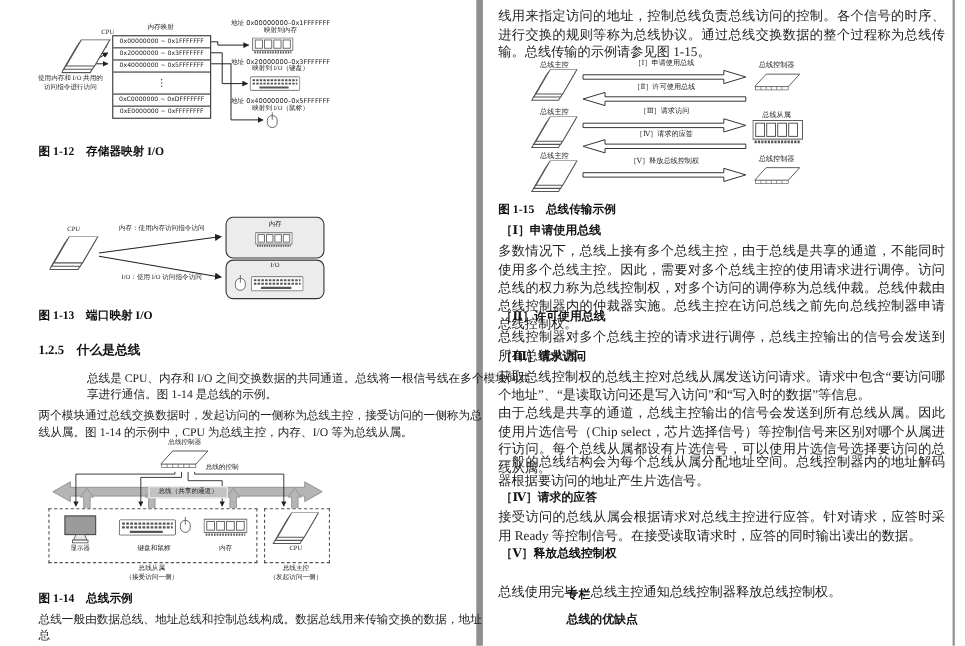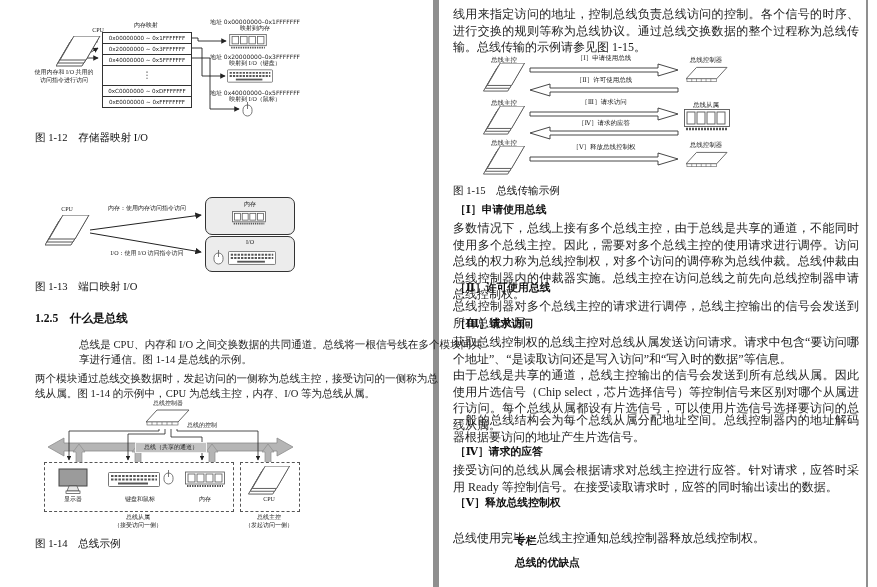--- a/index.html
+++ b/index.html
@@ -3,21 +3,21 @@
 <meta charset="utf-8">
 <style>
   html,body{margin:0;padding:0;}
   body{
     width:877px;height:587px;position:relative;background:#ffffff;overflow:hidden;
     font-family:"Liberation Serif","DejaVu Serif",serif;color:#1d1d1d;
   }
   .abs{position:absolute;}
   .p{font-size:10.6px;line-height:15px;text-align:justify;color:#1d1d1d;}
   .pr{font-size:12px;line-height:16.5px;text-align:justify;color:#1d1d1d;}
-  .cap{font-size:10.6px;font-weight:normal;color:#111;}
+  .cap{font-size:10.6px;font-weight:bold;color:#111;}
   .h{font-size:10.8px;font-weight:bold;color:#111;}
   .sec{font-size:11.6px;font-weight:bold;color:#111;}
   .fl{font-size:6px;line-height:7px;text-align:center;color:#222;}
   .fl2{font-size:6.5px;line-height:7.5px;text-align:center;color:#222;}
   .mono{font-family:"DejaVu Sans","Liberation Sans",sans-serif;}
   .memmap{border:1px solid #333;background:#fff;}
   .memrow{height:10px;border-bottom:1px solid #333;font-size:5.6px;line-height:10px;text-align:center;
           font-family:"DejaVu Sans","Liberation Sans",sans-serif;color:#222;}
   .memrow.last{border-bottom:none;}
   .memgap{height:19px;border-bottom:1px solid #333;font-size:9px;line-height:19px;text-align:center;color:#222;}
@@ -224,20 +224,21 @@
       <polygon points="18,0 44,0 30,24 4,24" fill="#fff" stroke="#555" stroke-width="1"></polygon>
     </svg>
     <div class="abs fl" style="left:205px;top:98px;width:58px;">CPU</div>
 
     <div class="abs fl" style="left:63px;top:116px;width:80px;">总线从属</div>
     <div class="abs fl" style="left:63px;top:124px;width:80px;">（接受访问一侧）</div>
     <div class="abs fl" style="left:194px;top:116px;width:80px;">总线主控</div>
     <div class="abs fl" style="left:194px;top:124px;width:80px;">（发起访问一侧）</div>
   </div>
   <div class="abs cap" style="left:35px;top:537px;">图 1-14　总线示例</div>
+  <div class="abs p" style="left:35px;top:556px;width:403px;">总线一般由数据总线、地址总线和控制总线构成。数据总线用来传输交换的数据，地址总</div>
 </div>
 
 <div class="abs" style="left:439px;top:0;width:427px;height:587px;">
 
   <div class="abs pr" style="left:14px;top:6px;width:406px;">线用来指定访问的地址，控制总线负责总线访问的控制。各个信号的时序、进行交换的规则等称为总线协议。通过总线交换数据的整个过程称为总线传输。总线传输的示例请参见图 1-15。</div>
 
   <div class="abs" style="left:14px;top:54px;width:407px;height:128px;">
     <svg class="abs" style="left:0;top:0;" width="407" height="128">
       <polygon points="77,14 205,14 205,10 225,16 205,22 205,18 77,18" fill="#fff" stroke="#333" stroke-width="0.9"></polygon>
       <polygon points="225,34 97,34 97,30 77,36 97,42 97,38 225,38" fill="#fff" stroke="#333" stroke-width="0.9"></polygon>

